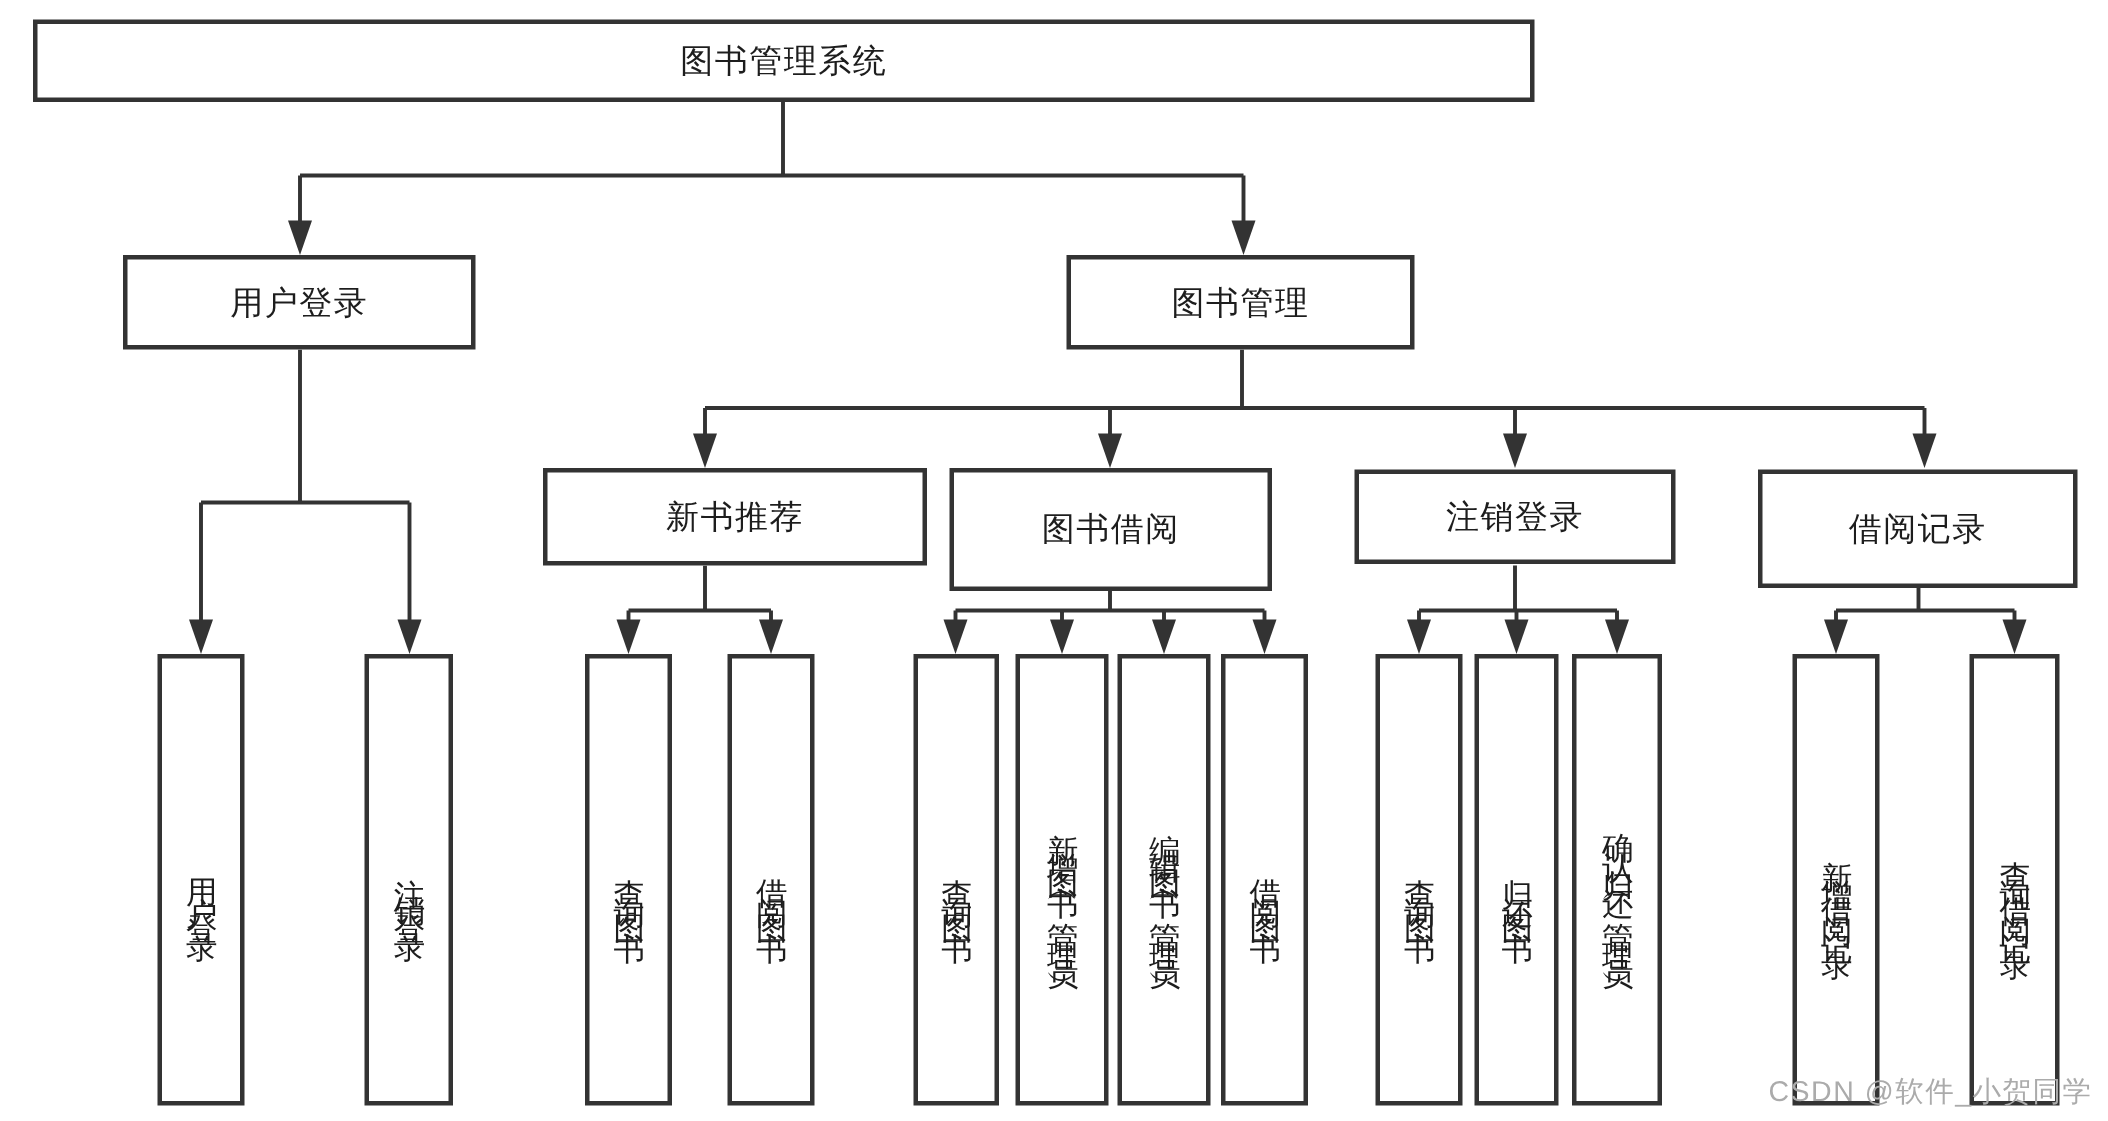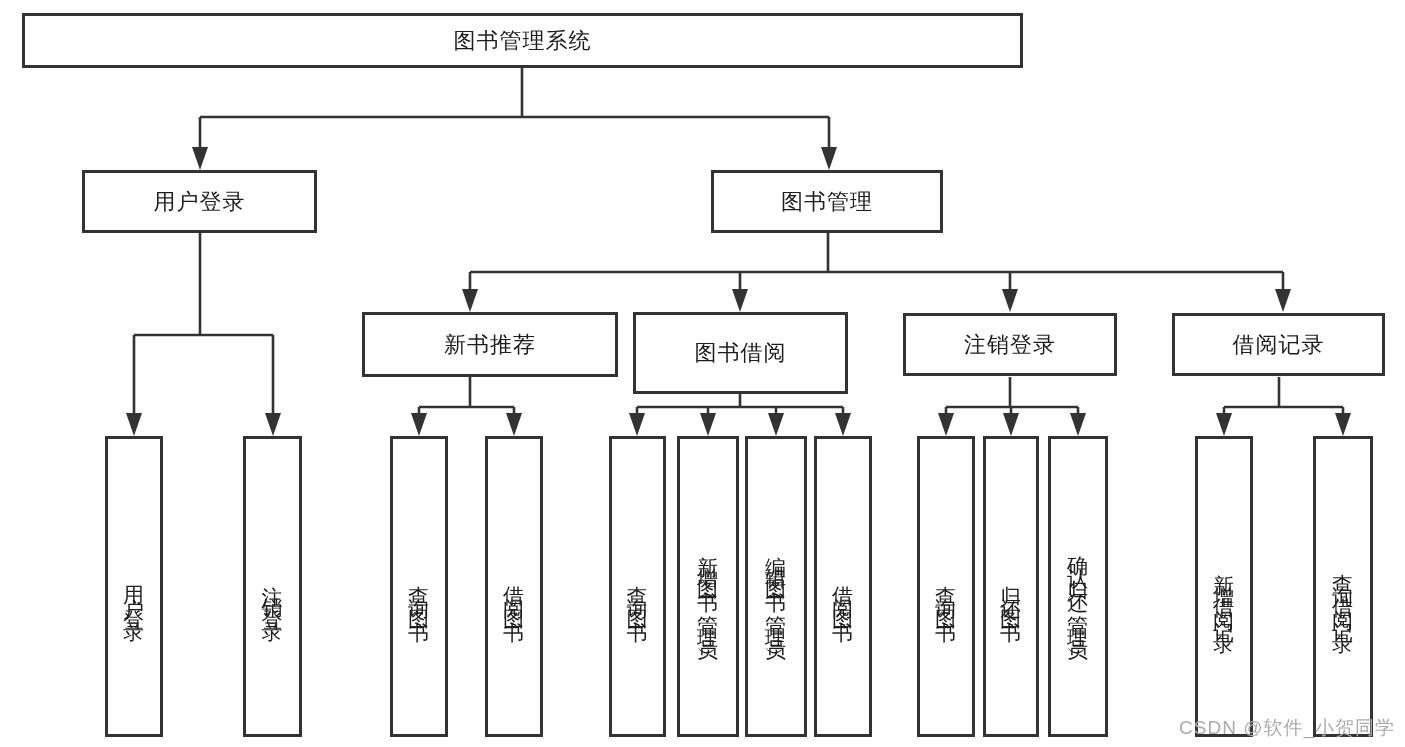--- a/index.html
+++ b/index.html
@@ -76,21 +76,21 @@
 
   <div class="hbox" style="left:362px;top:312px;width:256px;height:65px">
     <span>新书推荐</span>
   </div>
   <div class="hbox" style="left:633px;top:312px;width:215px;height:82px">
     <span>图书借阅</span>
   </div>
   <div class="hbox" style="left:903px;top:313px;width:214px;height:63px">
     <span>注销登录</span>
   </div>
-  <div class="hbox" style="left:1172px;top:313px;width:213px;height:63px">
+  <div class="hbox" style="left:1172px;top:313px;width:213px;height:79px">
     <span>借阅记录</span>
   </div>
 
   <div class="vbox" style="left:105px;width:58px">
     <span class="vtext">用户登录</span>
   </div>
   <div class="vbox" style="left:243px;width:59px">
     <span class="vtext">注销登录</span>
   </div>
 

